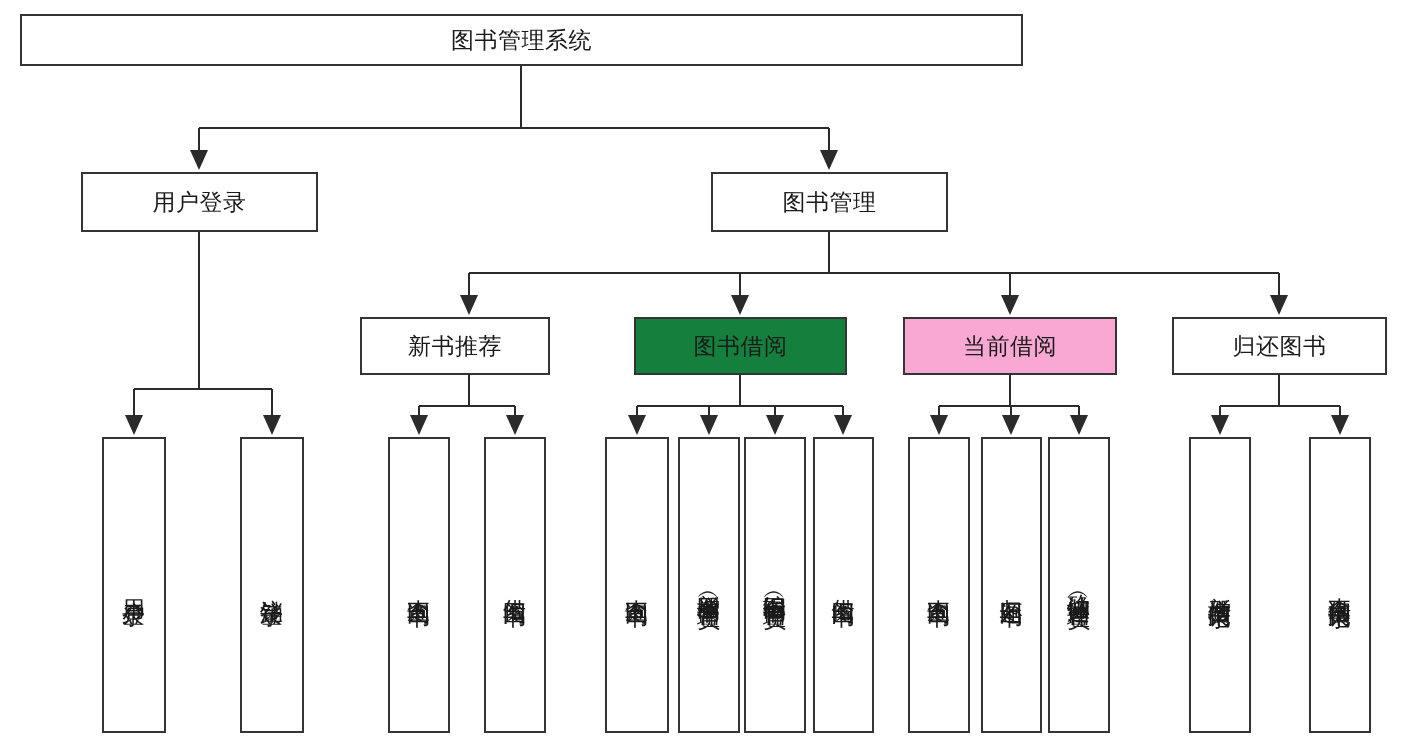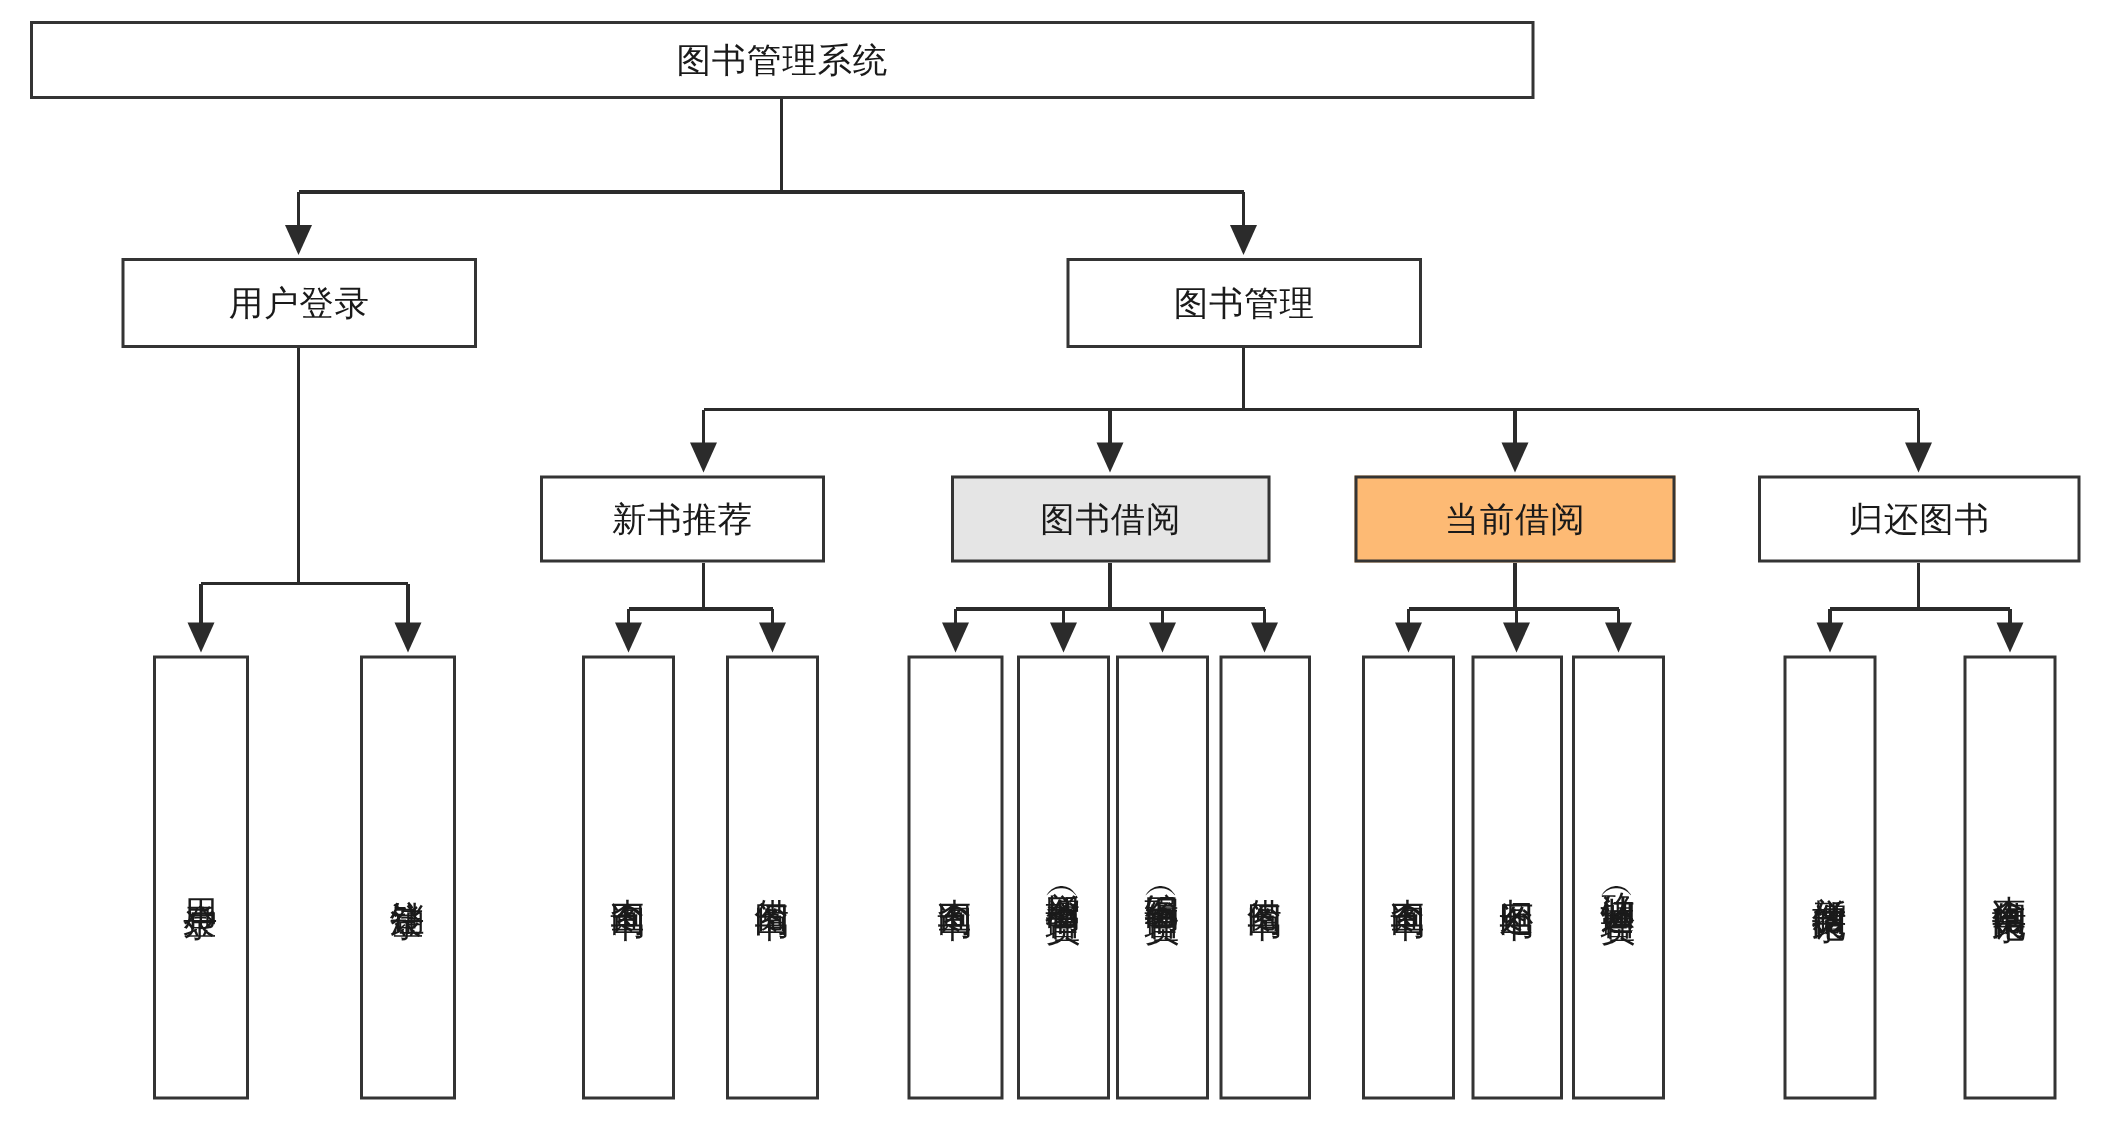--- a/index.html
+++ b/index.html
@@ -134,24 +134,24 @@
       </div>
       <div class="node horiz" style="left: 81px; top: 172px; width: 237px; height: 60px; border-color: rgb(52, 52, 52); background: rgb(255, 255, 255); color: rgb(26, 26, 26);">
         <span class="label">用户登录</span>
       </div>
       <div class="node horiz" style="left: 711px; top: 172px; width: 237px; height: 60px; border-color: rgb(52, 52, 52); background: rgb(255, 255, 255); color: rgb(26, 26, 26); text-align: right;">
         <span class="label">图书管理</span>
       </div>
       <div class="node horiz" style="left: 360px; top: 317px; width: 190px; height: 58px; border-color: rgb(52, 52, 52); background: rgb(255, 255, 255); color: rgb(26, 26, 26);">
         <span class="label">新书推荐</span>
       </div>
-      <div class="node horiz" style="left: 634px; top: 317px; width: 213px; height: 58px; border-color: rgb(52, 52, 52); background: #e5e5e5; color: rgb(26, 26, 26);">
+      <div class="node horiz" style="left: 634px; top: 317px; width: 213px; height: 58px; border-color: rgb(52, 52, 52); background: #15803d; color: rgb(26, 26, 26);">
         <span class="label">图书借阅</span>
       </div>
-      <div class="node horiz" style="left: 903px; top: 317px; width: 214px; height: 58px; border-color: rgb(52, 52, 52); background: #fdba74; color: rgb(26, 26, 26);">
+      <div class="node horiz" style="left: 903px; top: 317px; width: 214px; height: 58px; border-color: rgb(52, 52, 52); background: #f9a8d4; color: rgb(26, 26, 26);">
         <span class="label">当前借阅</span>
       </div>
       <div class="node horiz" style="left: 1172px; top: 317px; width: 215px; height: 58px; border-color: rgb(52, 52, 52); background: rgb(255, 255, 255); color: rgb(26, 26, 26);">
         <span class="label">归还图书</span>
       </div>
       <div class="node vert" style="left: 102px; top: 437px; width: 64px; height: 296px; border-color: rgb(52, 52, 52); background: rgb(255, 255, 255); color: rgb(26, 26, 26);">
         <span class="label">用户登录</span>
       </div>
       <div class="node vert" style="left: 240px; top: 437px; width: 64px; height: 296px; border-color: rgb(52, 52, 52); background: rgb(255, 255, 255); color: rgb(26, 26, 26);">
         <span class="label">注销登录</span>

